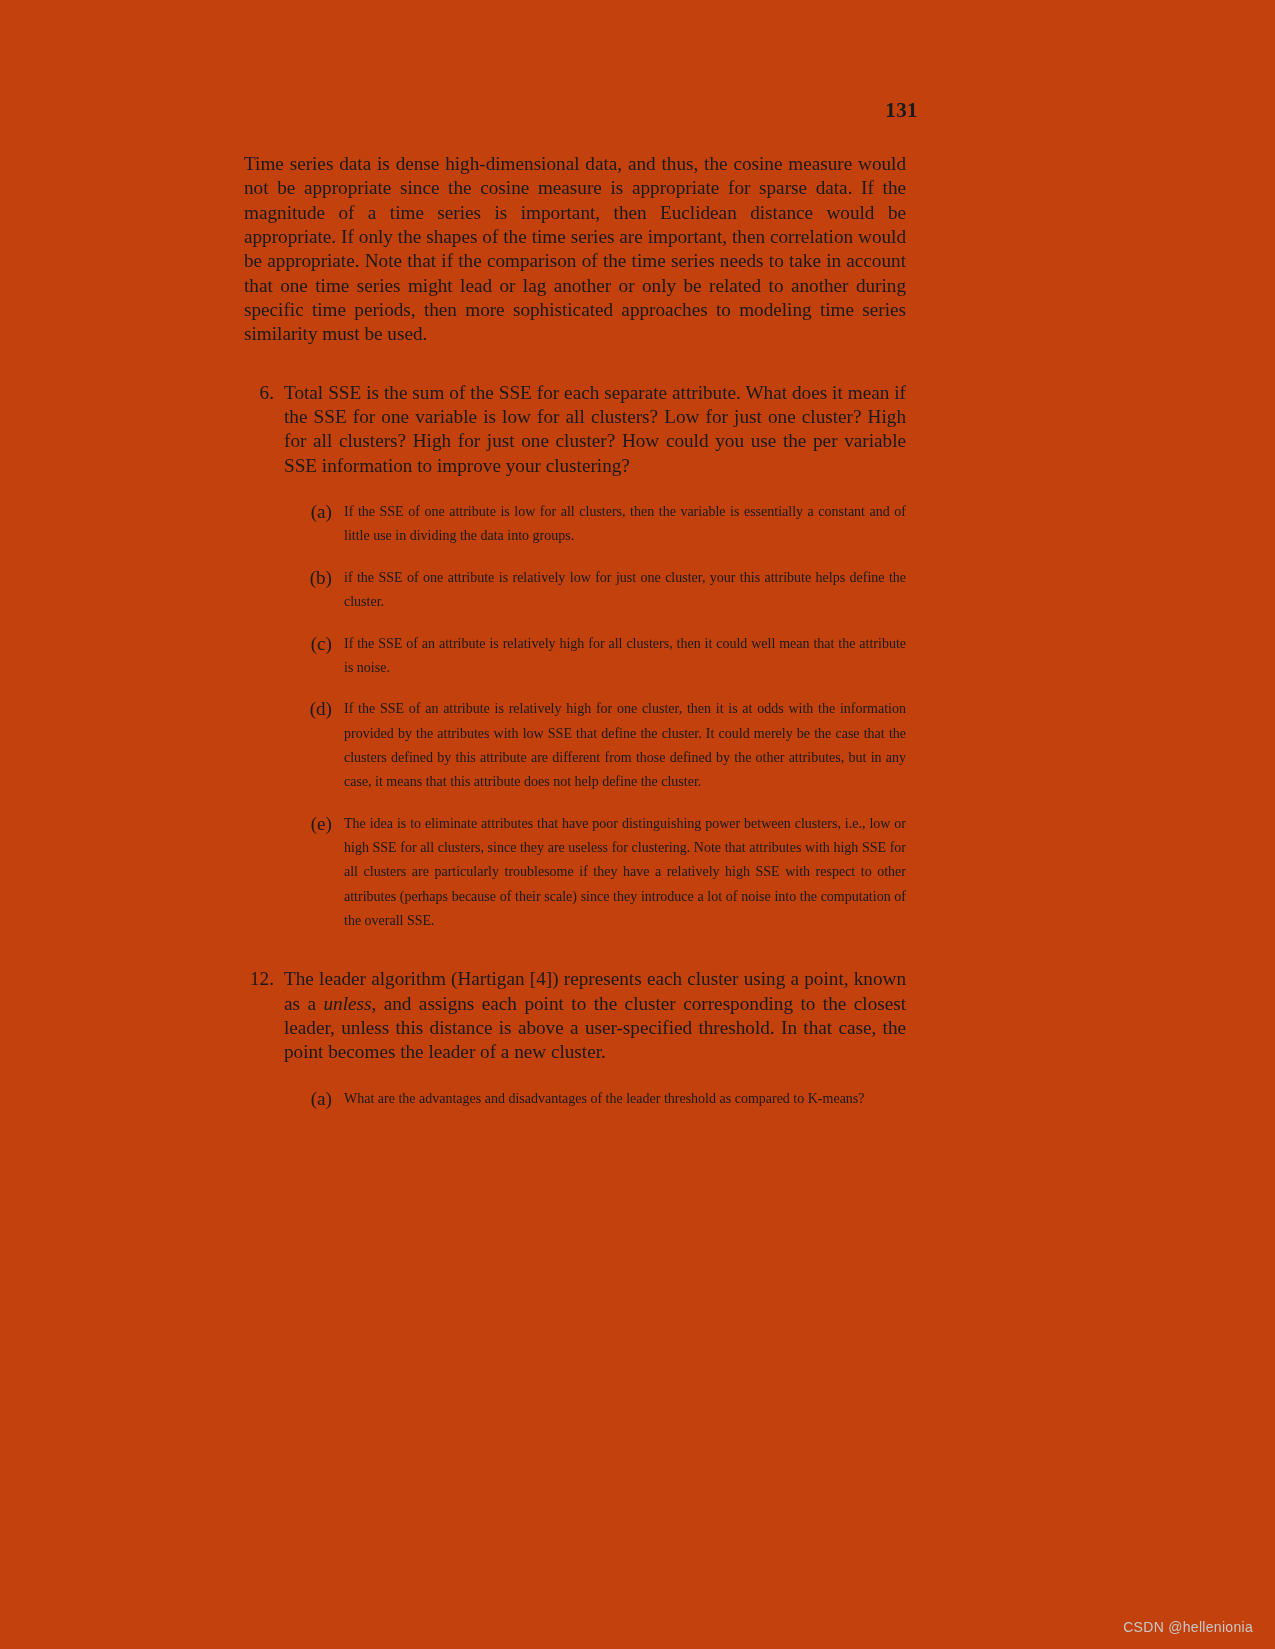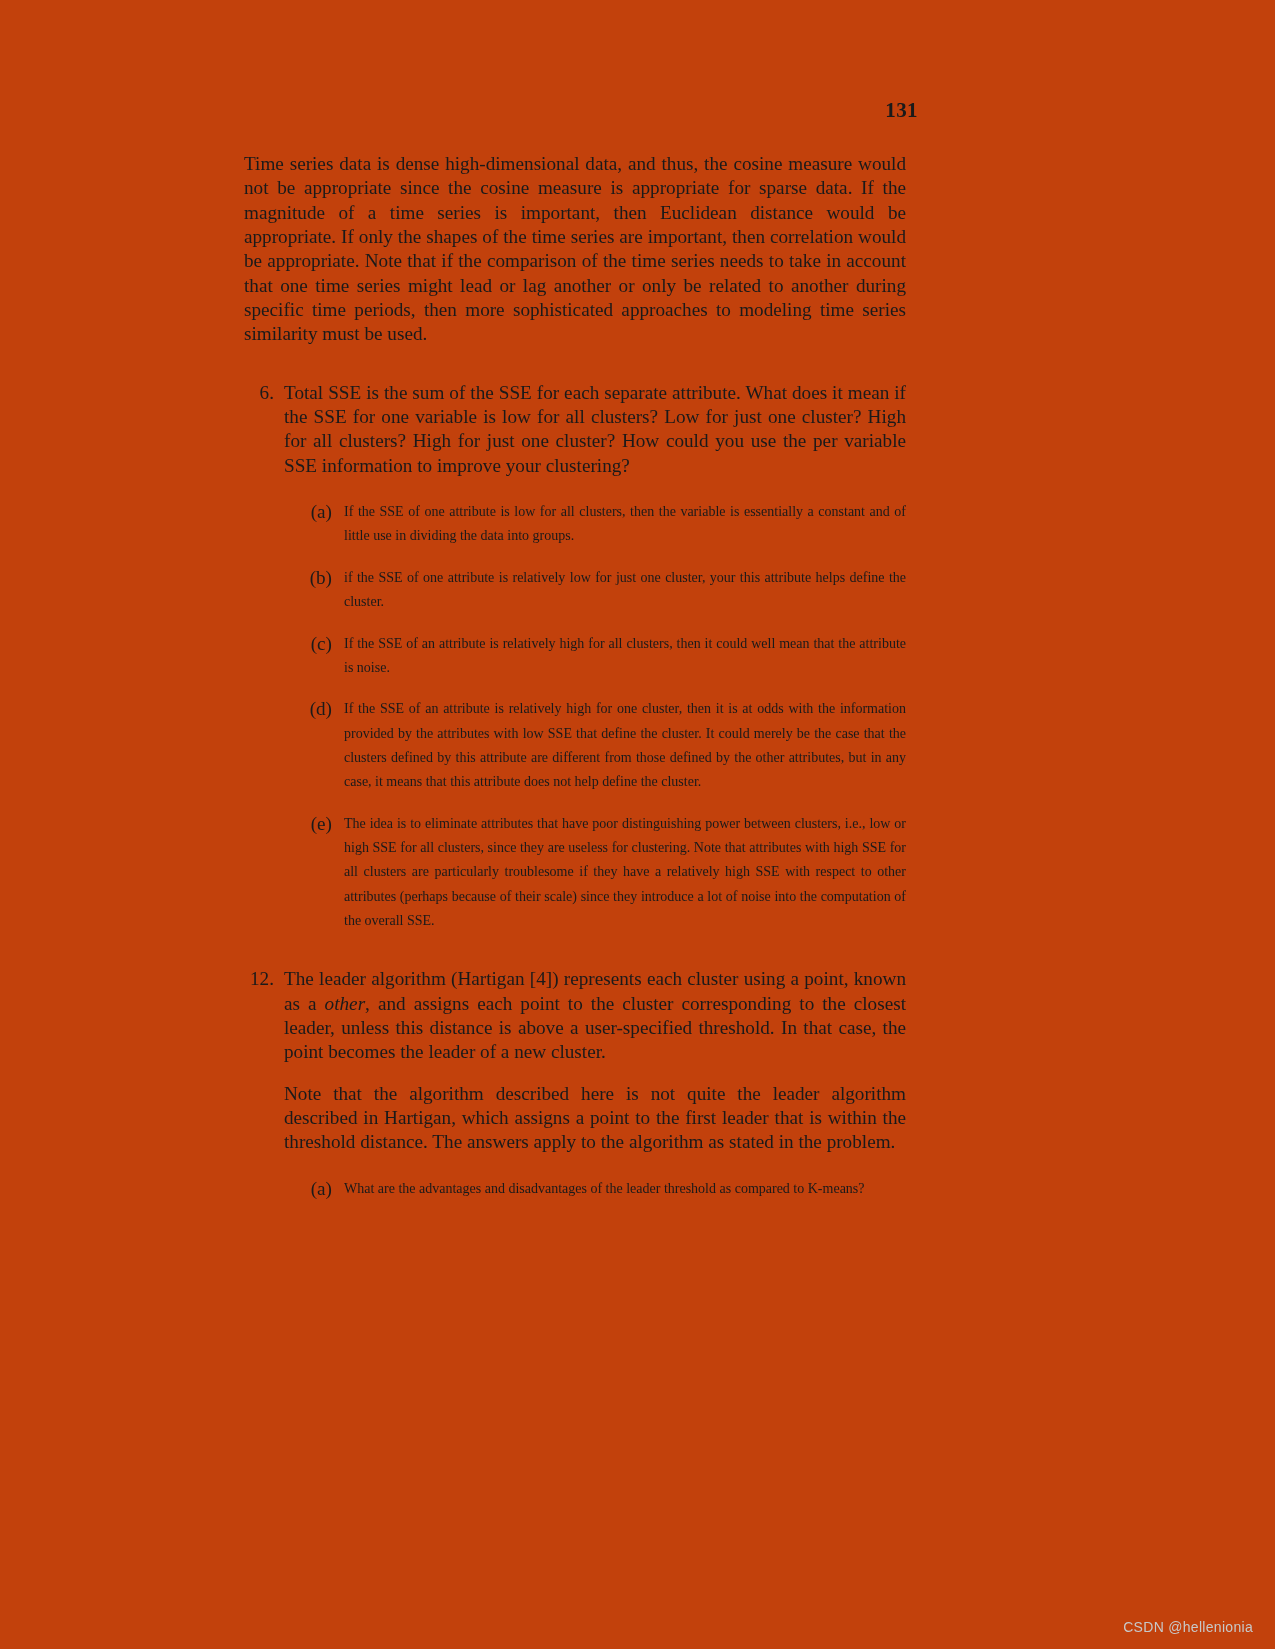--- a/index.html
+++ b/index.html
@@ -159,23 +159,22 @@
               <span class="marker">(e)</span>
               <div class="text">The idea is to eliminate attributes that have poor distinguishing power between clusters, i.e., low or high SSE for all clusters, since they are useless for clustering. Note that attributes with high SSE for all clusters are particularly troublesome if they have a relatively high SSE with respect to other attributes (perhaps because of their scale) since they introduce a lot of noise into the computation of the overall SSE.</div>
             </li>
           </ol>
         </div>
       </li>
 
       <li class="num-item" style="margin-top:34px;">
         <span class="marker">12.</span>
         <div class="content">
-          <p class="para"><span>The leader algorithm (Hartigan [4]) represents each cluster using a point, known as a </span><i class="it">other</i><span>, and assigns each point to the cluster corresponding to the closest leader, unless this distance is above a user-specified threshold. In that case, the point becomes the leader of a new cluster.</span></p>
+          <p class="para"><span>The leader algorithm (Hartigan [4]) represents each cluster using a point, known as a </span><i class="it">unless</i><span>, and assigns each point to the cluster corresponding to the closest leader, unless this distance is above a user-specified threshold. In that case, the point becomes the leader of a new cluster.</span></p>
 
-          <p class="para">Note that the algorithm described here is not quite the leader algorithm described in Hartigan, which assigns a point to the first leader that is within the threshold distance. The answers apply to the algorithm as stated in the problem.</p>
 
           <ol class="alpha-list">
             <li class="alpha-item">
               <span class="marker">(a)</span>
               <div class="text">What are the advantages and disadvantages of the leader threshold as compared to K-means?</div>
             </li>
           </ol>
         </div>
       </li>
 

